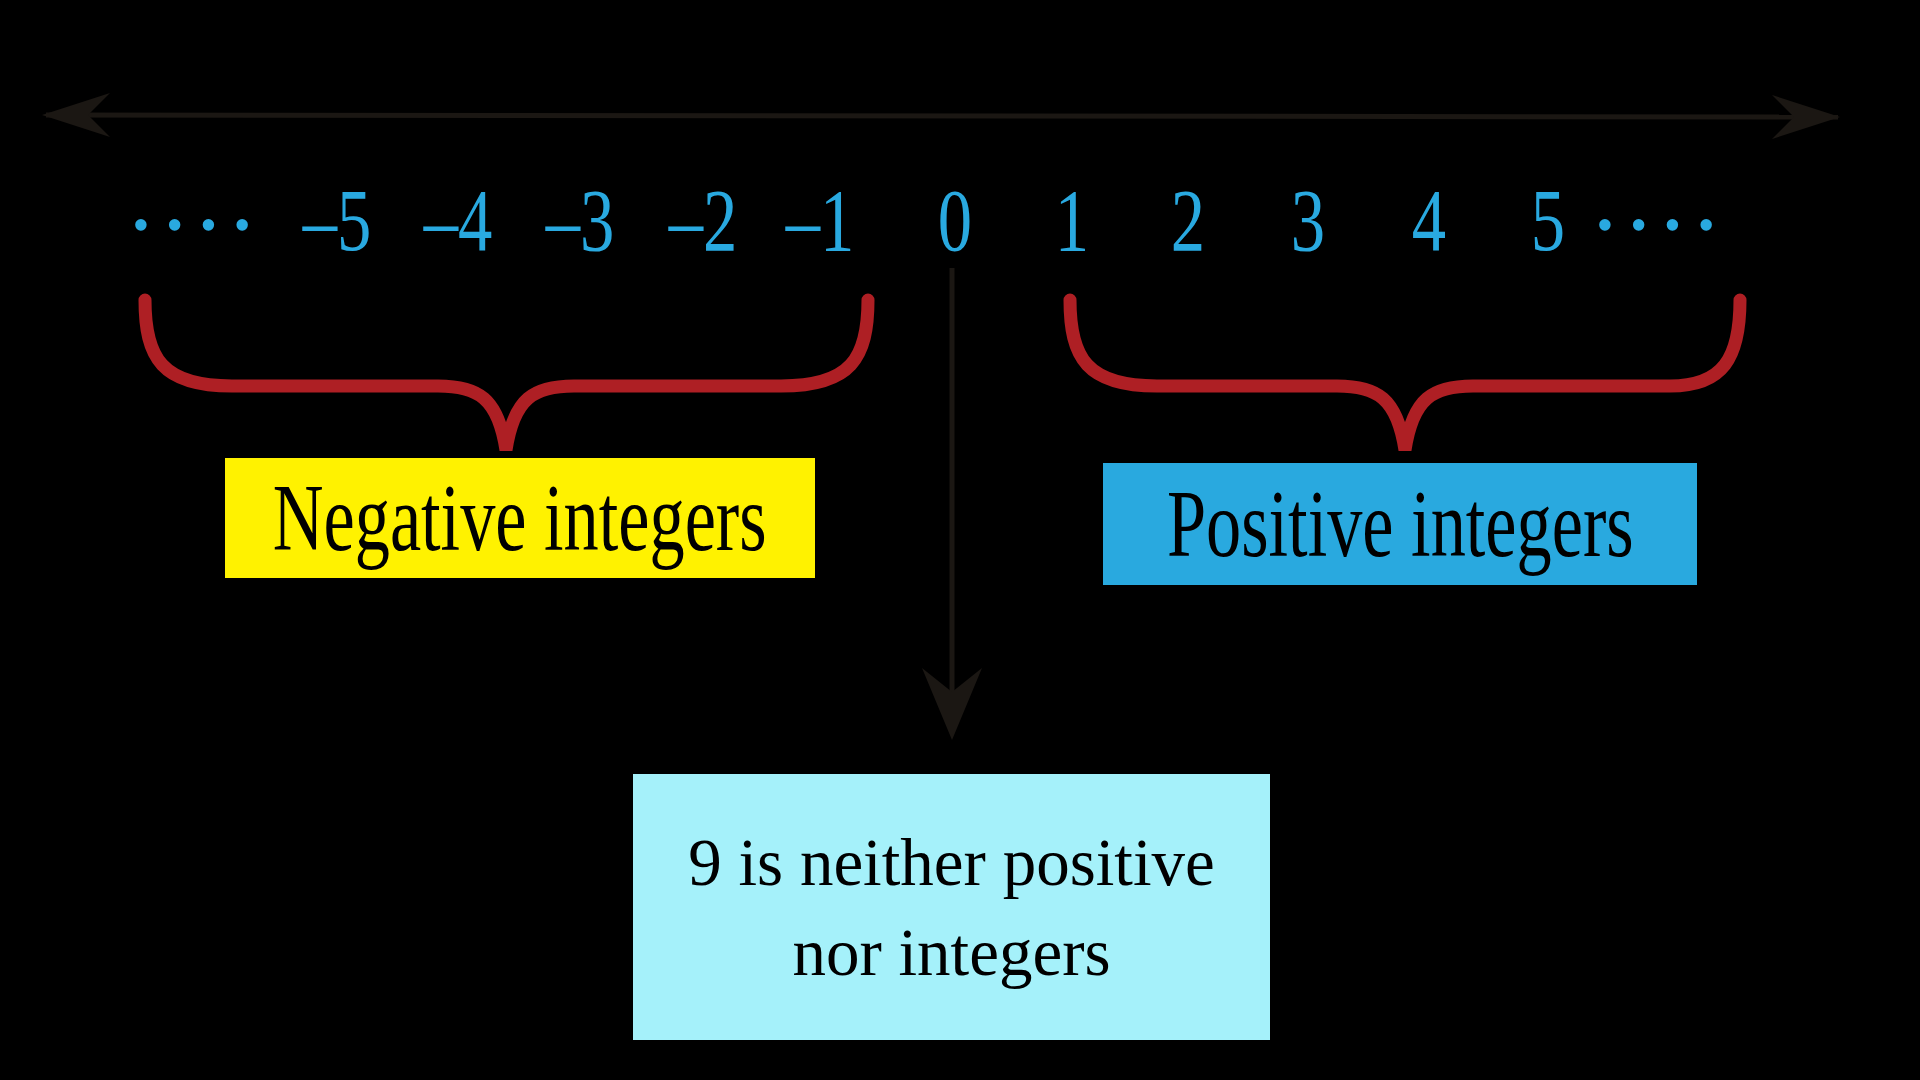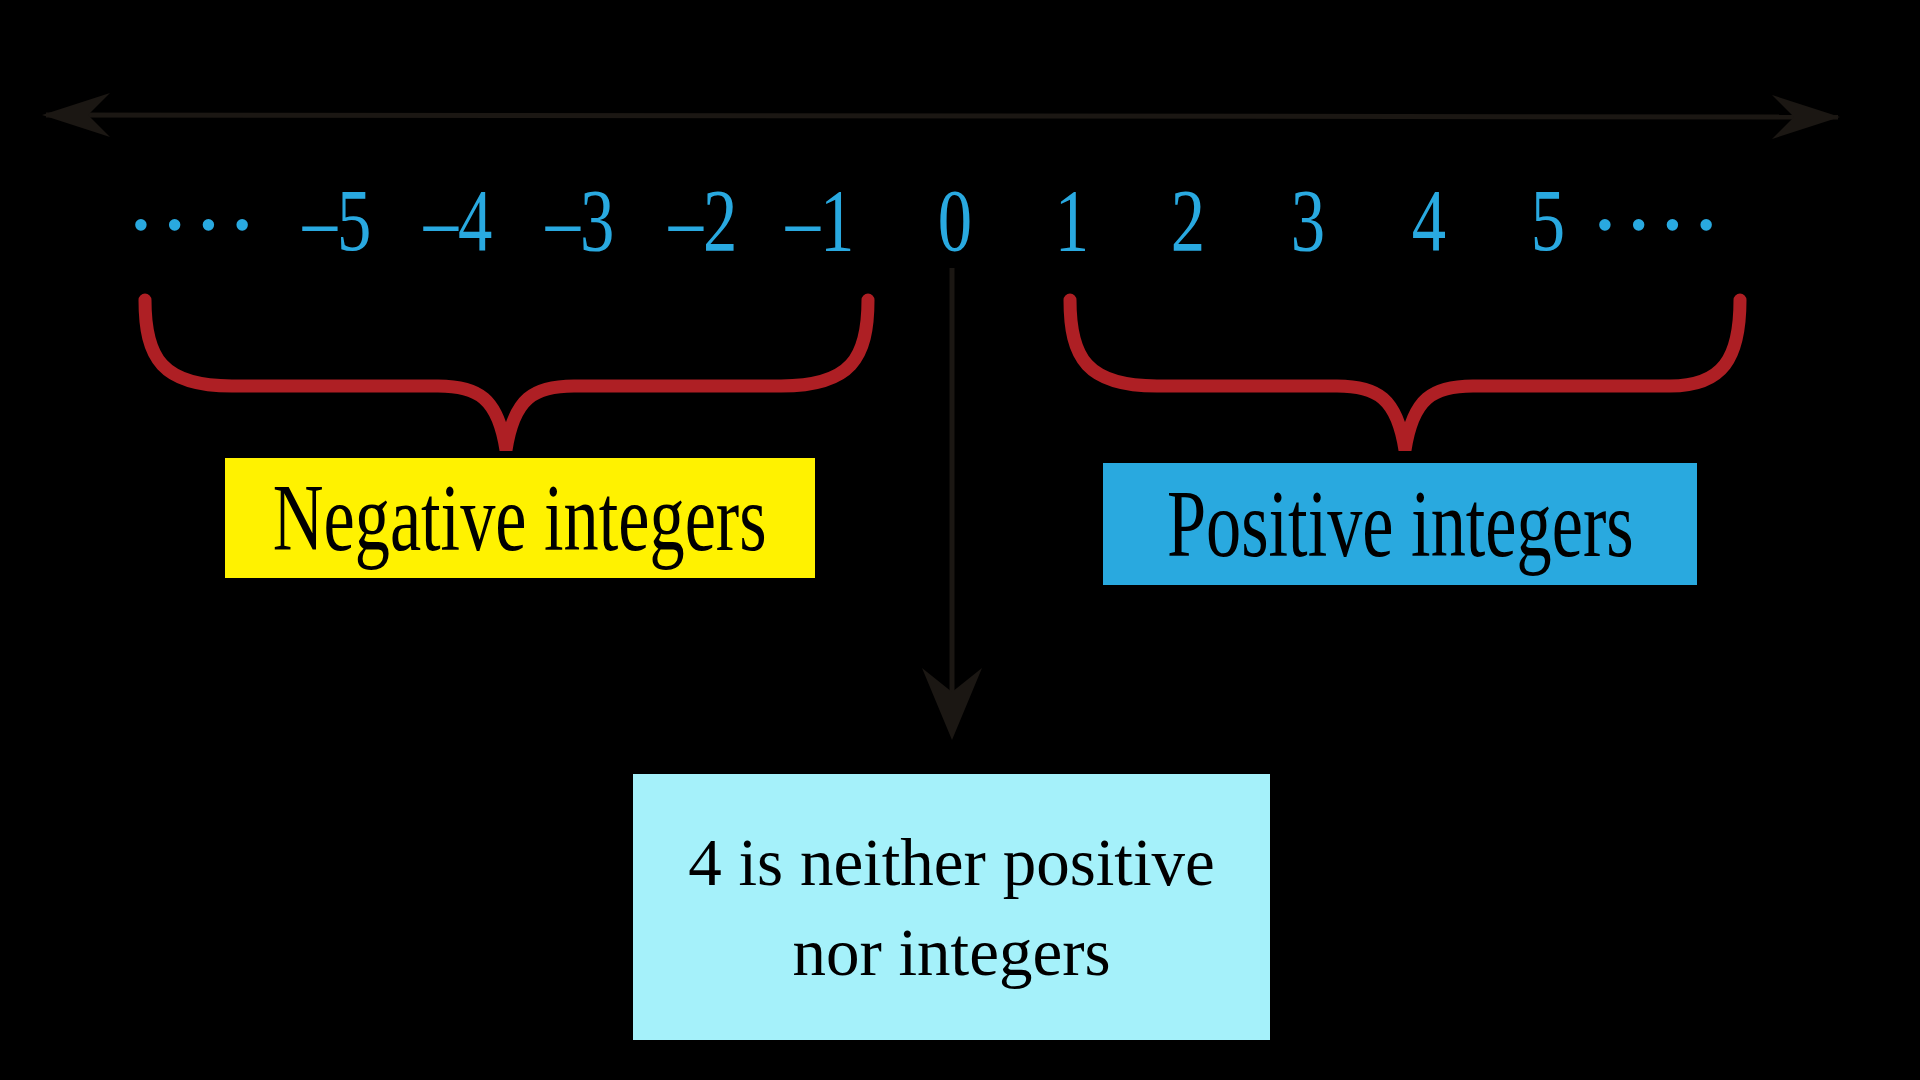--- a/index.html
+++ b/index.html
@@ -80,17 +80,17 @@
 
   <div class="box box-negative">
     <span class="stretch">Negative integers</span>
   </div>
 
   <div class="box box-positive">
     <span class="stretch">Positive integers</span>
   </div>
 
   <div class="box box-zero">
-    <div>4 is neither positive</div>
+    <div>9 is neither positive</div>
     <div>nor integers</div>
   </div>
 
 </div>
 
 </body></html>

